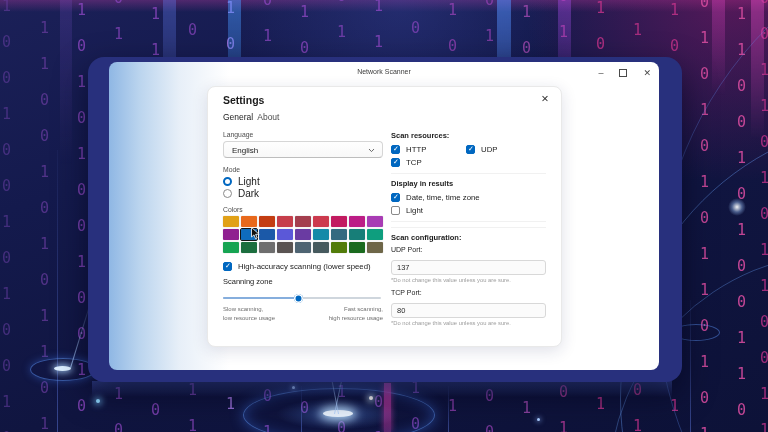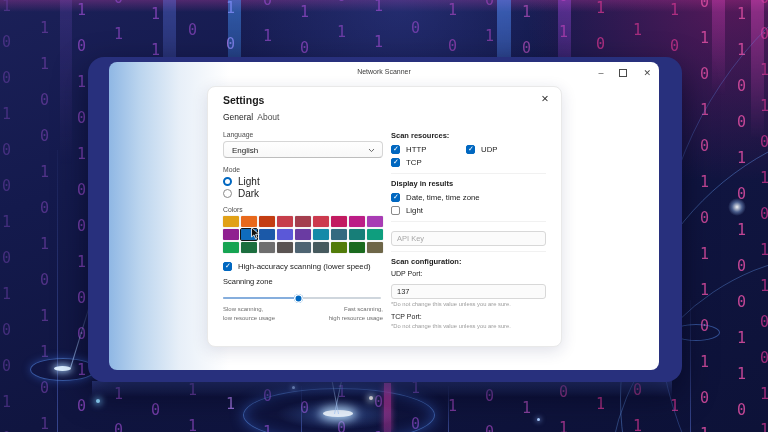--- a/index.html
+++ b/index.html
@@ -557,29 +557,29 @@
           <div class="cb-row">
             <span class="cb on"></span>
             <span class="cb-label">Date, time, time zone</span>
           </div>
           <div class="cb-row">
             <span class="cb"></span>
             <span class="cb-label">Light</span>
           </div>
 
           <div class="hr"></div>
-          <input class="tinput mt2" type="text" placeholder="API Key" style="">
 
           <div class="hr"></div>
           <div class="sec-label">Scan configuration:</div>
 
           <div class="port-label">UDP Port:</div>
           <input class="tinput" type="text" value="137" style="">
           <div class="warn">*Do not change this value unless you are sure.</div>
 
           <div class="port-label">TCP Port:</div>
+          <input class="tinput" type="text" value="80" style="">
           <div class="warn">*Do not change this value unless you are sure.</div>
         </div>
       </div>
 
     </div>
   </div>
 </div>
 
 </body></html>

